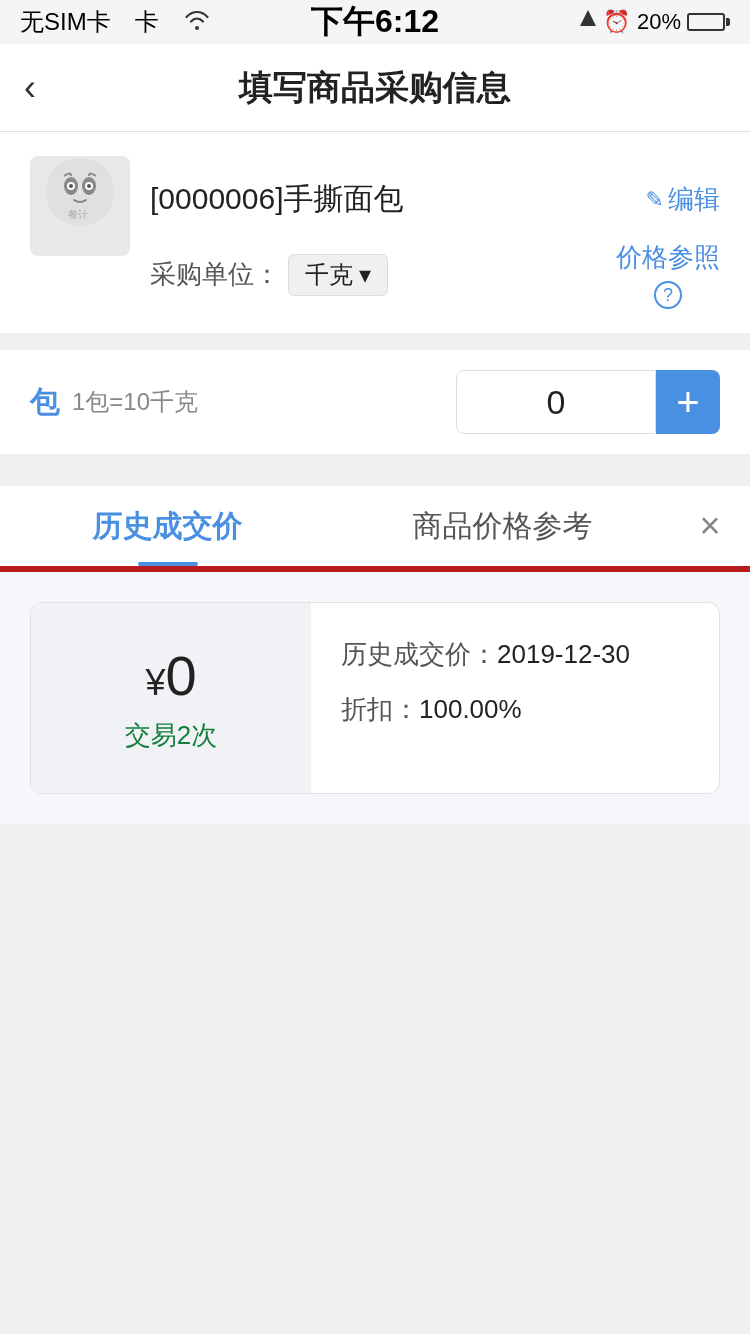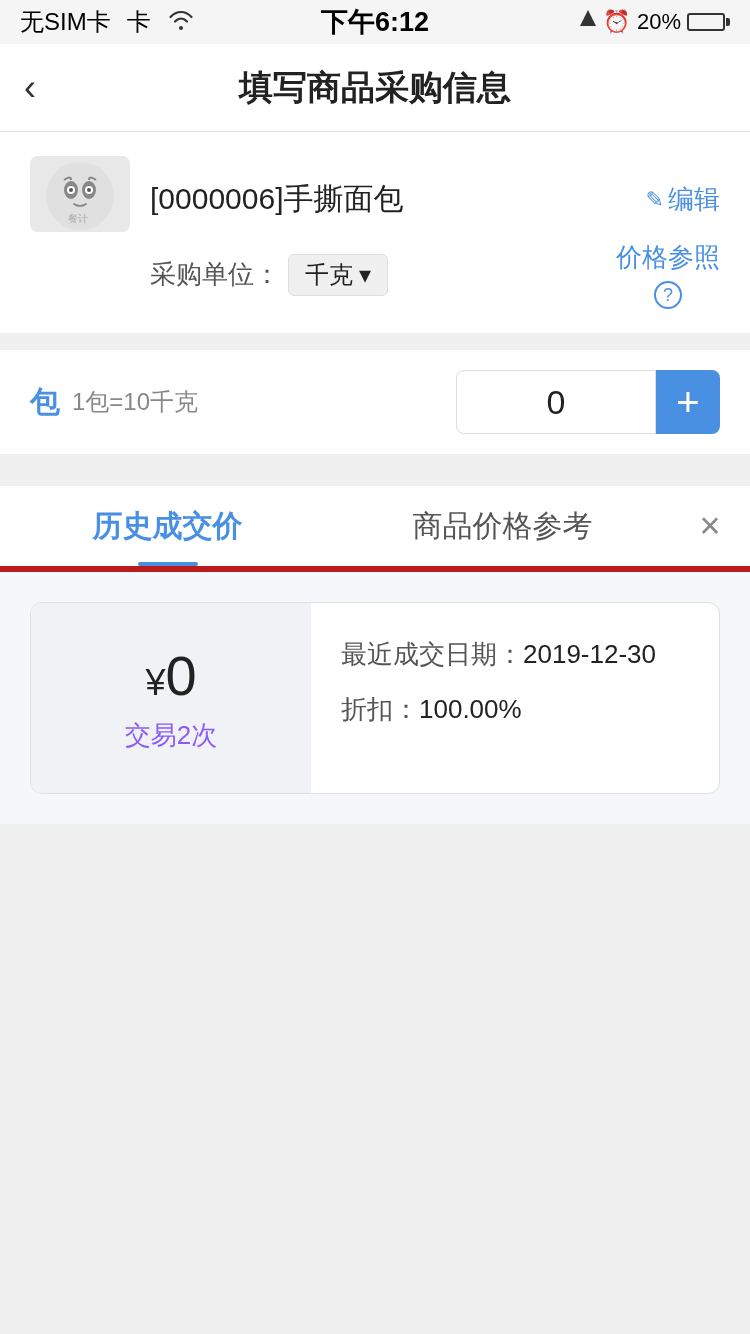--- a/index.html
+++ b/index.html
@@ -20,25 +20,25 @@
       display: flex;
       align-items: center;
       justify-content: space-between;
       padding: 0 20px;
       font-size: 26px;
       font-weight: 500;
     }
     .status-left {
       display: flex;
       align-items: center;
-      gap: 16px;
+      gap: 24px;
       font-size: 24px;
     }
     .status-center {
-      font-size: 27px;
+      font-size: 32px;
       font-weight: 600;
       position: absolute;
       left: 50%;
       transform: translateX(-50%);
     }
     .status-right {
       display: flex;
       align-items: center;
       gap: 6px;
       font-size: 22px;
@@ -100,25 +100,25 @@
       width: 750px;
       background: #ffffff;
       padding: 24px 30px;
       display: flex;
       align-items: flex-start;
       gap: 20px;
       margin-bottom: 0;
     }
     .product-image {
       width: 100px;
-      height: 76px;
+      height: 100px;
       background: #e8e8e8;
       border-radius: 8px;
       display: flex;
-      align-items: flex-end;
+      align-items: flex-start;
       justify-content: center;
       flex-shrink: 0;
     }
     .product-info {
       flex: 1;
       margin-top: 23px;
     }
     .product-header {
       display: flex;
       align-items: center;
@@ -318,21 +318,21 @@
     .transaction-price {
       font-size: 56px;
       color: #222;
       font-weight: 400;
     }
     .transaction-price-symbol {
       font-size: 36px;
     }
     .transaction-count {
       font-size: 26px;
-      color: #8b5cf6;
+      color: #15803d;
       margin-top: 10px;
     }
     .transaction-right {
       flex: 1;
       padding: 32px 30px;
       display: flex;
       flex-direction: column;
       gap: 16px;
     }
     .transaction-detail-row {
@@ -474,21 +474,21 @@
   <div class="tab-content">
     <div class="transaction-card">
       <div class="transaction-left">
         <div class="transaction-price">
           <span class="transaction-price-symbol">¥</span><span>0</span>
         </div>
         <div class="transaction-count">交易2次</div>
       </div>
       <div class="transaction-right">
         <div class="transaction-detail-row">
-          <span class="detail-label">最近成交日期：</span><span class="detail-value">2019-12-30</span>
+          <span class="detail-label">历史成交价：</span><span class="detail-value">2019-12-30</span>
         </div>
         <div class="transaction-detail-row">
           <span class="detail-label">折扣：</span><span class="detail-value">100.00%</span>
         </div>
       </div>
     </div>
   </div>
 </div>
 
 </body></html>

